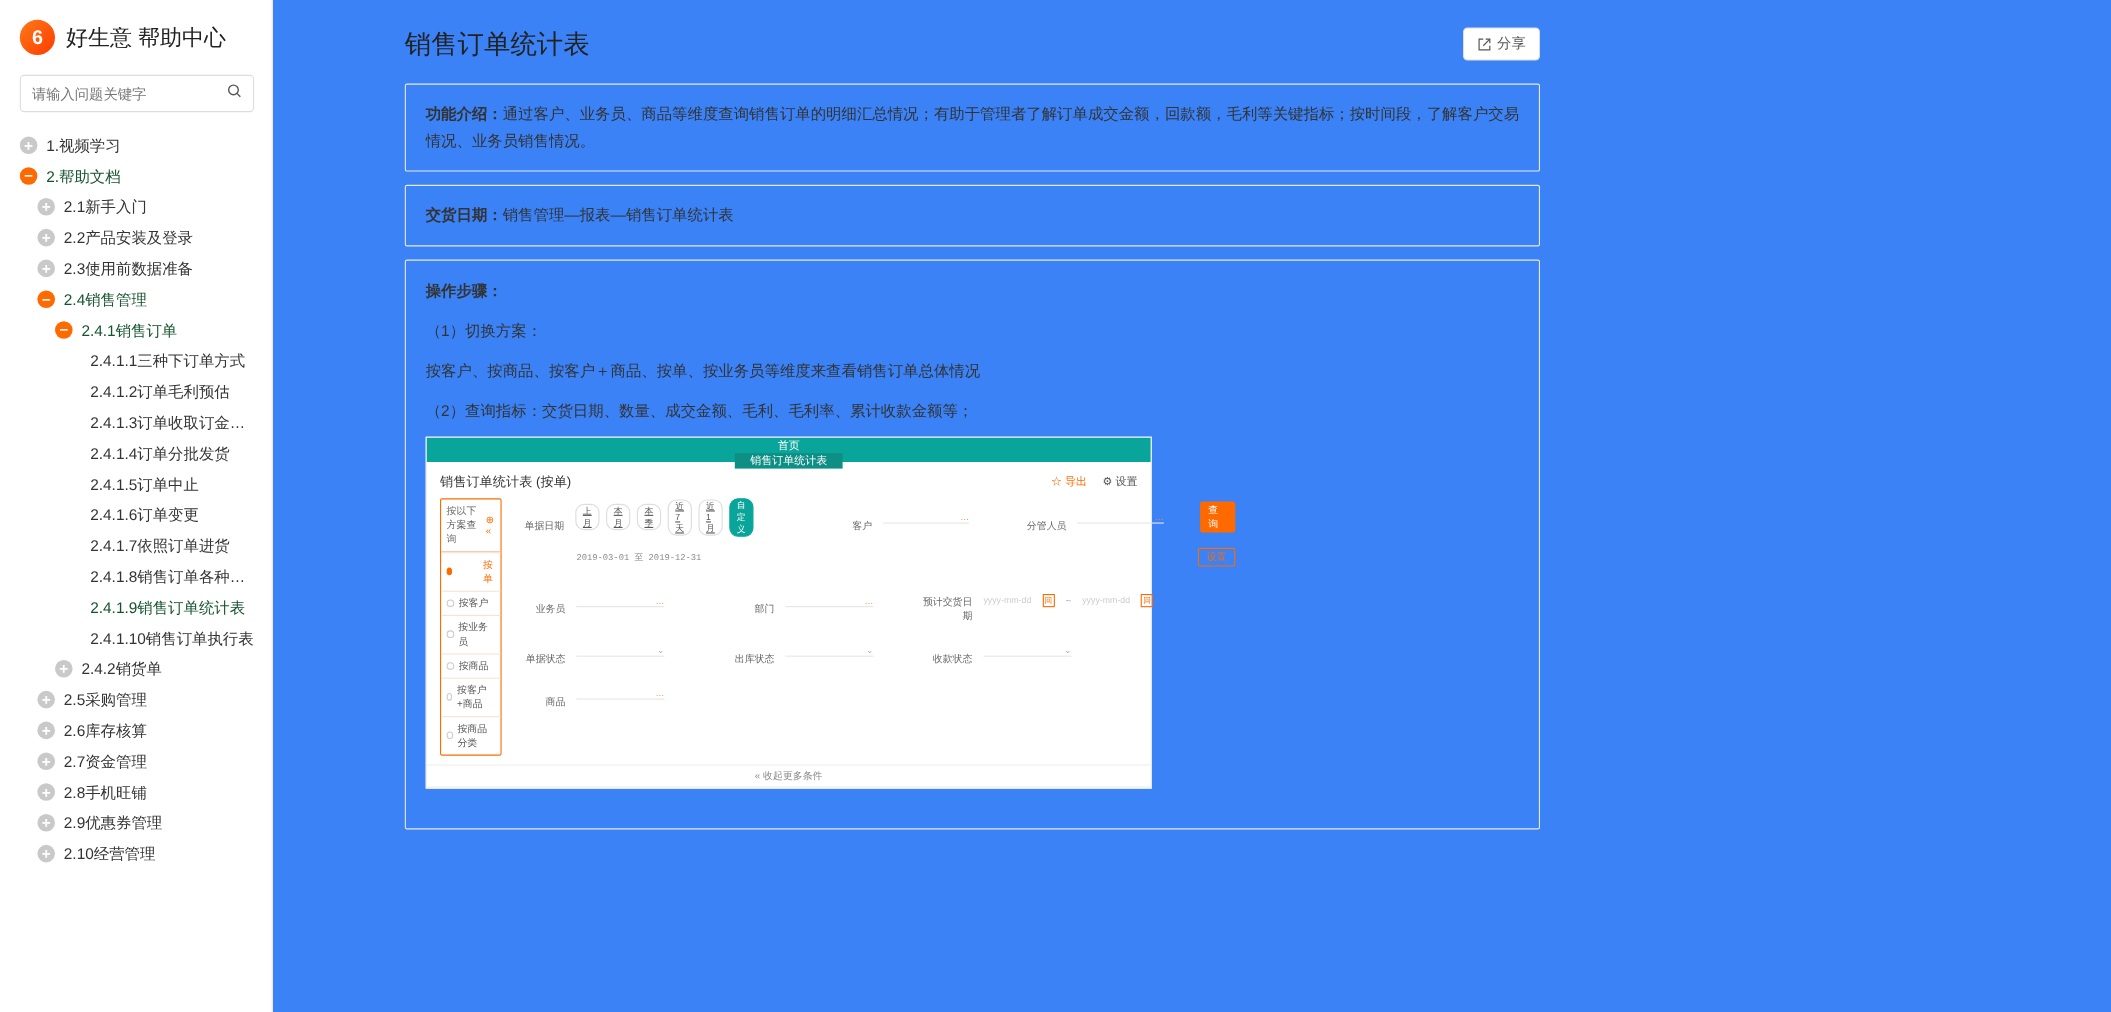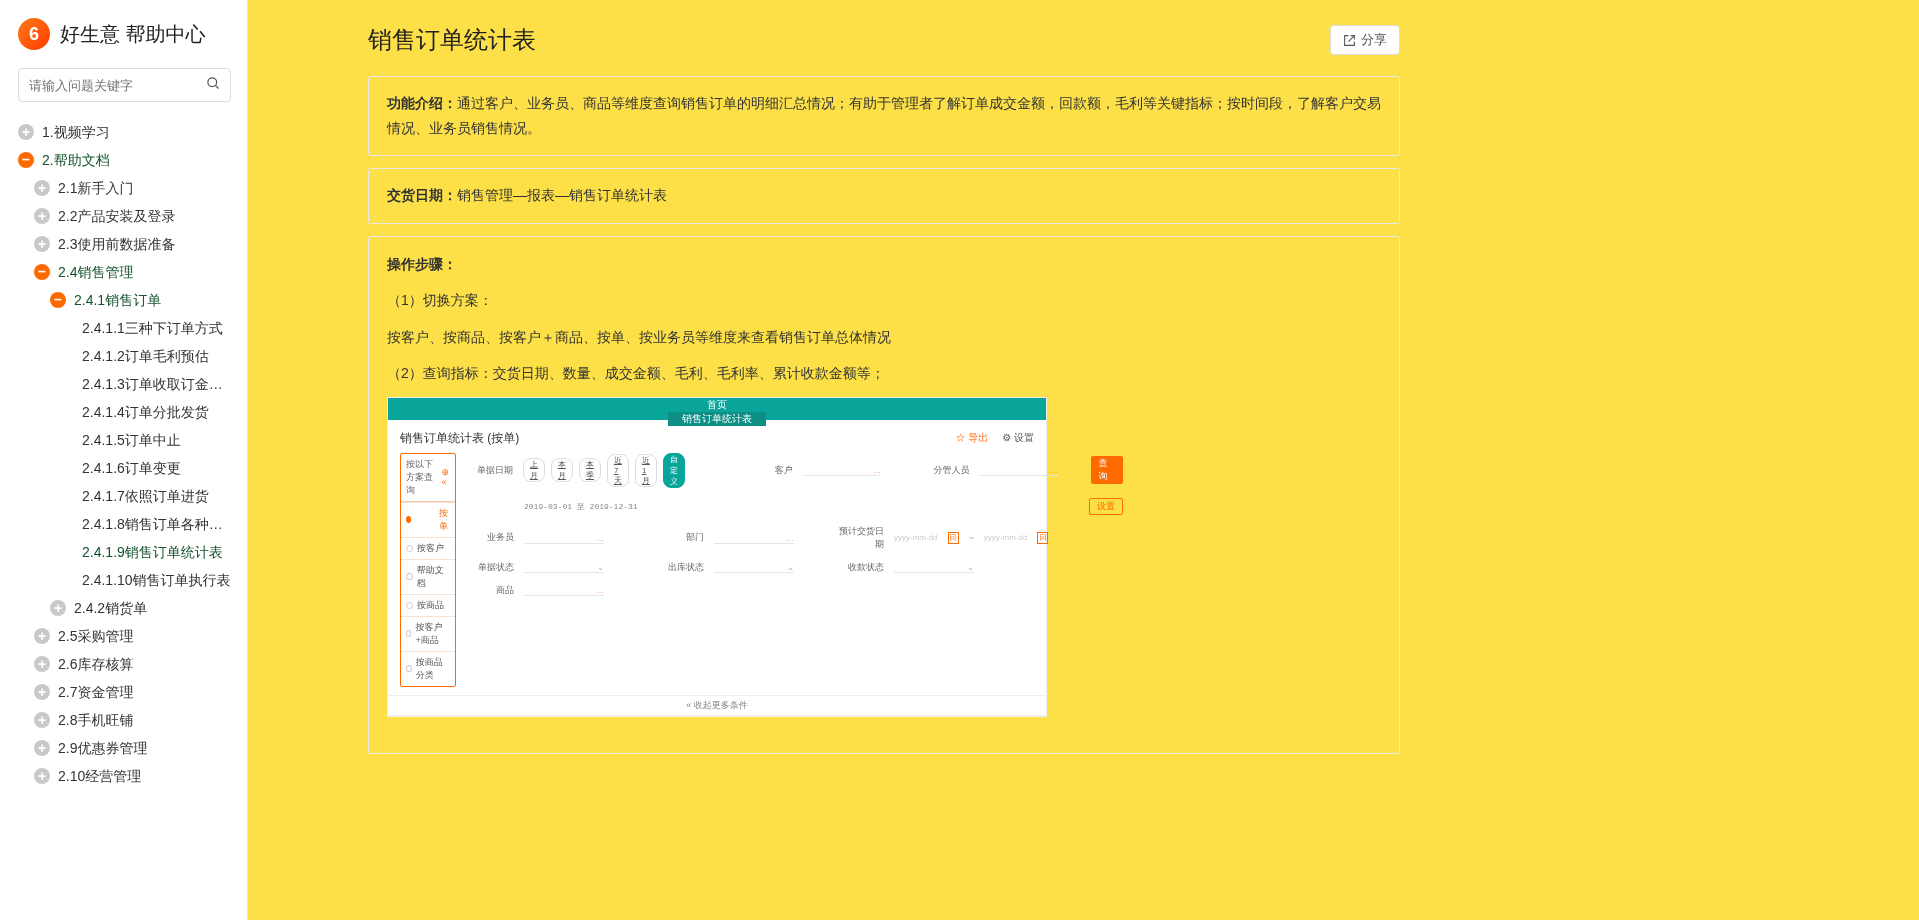--- a/index.html
+++ b/index.html
@@ -20,21 +20,21 @@
 .nav .lv1 { padding-left:0; display:flex; align-items:center; gap:8px; }
 .nav .lv2 { padding-left:16px; display:flex; align-items:center; gap:8px; }
 .nav .lv3 { padding-left:32px; display:flex; align-items:center; gap:8px; }
 .nav .lv4 { padding-left:64px; }
 .nav .active > .label, .nav .active { color:#14532d; }
 .nav-icon { width:16px; height:16px; border-radius:50%; display:inline-flex; align-items:center; justify-content:center; font-size:14px; line-height:1; flex-shrink:0; }
 .nav-icon.plus { background:#c9c9c9; color:#fff; }
 .nav-icon.plus::before { content:"+"; font-weight:bold; }
 .nav-icon.minus { background:#ff6a00; color:#fff; }
 .nav-icon.minus::before { content:"–"; font-weight:bold; position:relative; top:-1px; }
-.main { flex:1; overflow-y:auto; background:#fde047; }
+.main { flex:1; overflow-y:auto; background:#3b82f6; }
 .main-inner { max-width:1200px; margin:0; padding:24px 48px 40px 120px; }
 .title-row { display:flex; align-items:center; justify-content:space-between; margin-bottom:20px; }
 .page-title { font-size:24px; font-weight:500; color:#222; }
 .share-btn { border:1px solid #ddd; background:#fff; border-radius:4px; padding:5px 12px; font-size:13px; cursor:pointer; display:flex; align-items:center; gap:5px; color:#555; }
 .card { border:1px solid #e8e8e8; border-radius:2px; padding:14px 18px; margin-bottom:12px; font-size:14px; line-height:1.8; color:#333; }
 .card .lead { font-weight:600; }
 .steps { border:1px solid #e8e8e8; border-radius:2px; padding:14px 18px; }
 .steps p { margin-bottom:10px; line-height:1.9; }
 .steps .head { font-weight:600; margin-bottom:10px; }
 .shot { border:1px solid #eee; margin:8px 0 22px 0; width:660px; font-size:10px; color:#555; background:#fff; }
@@ -48,21 +48,21 @@
 .shot-body { display:flex; padding:0 12px 8px 12px; gap:8px; }
 .filter-plan { border:1px solid #ff6a00; border-radius:2px; width:86px; font-size:9px; }
 .filter-plan .hd { display:flex; align-items:center; justify-content:space-between; padding:4px 5px; color:#666; border-bottom:1px solid #f3c7ad; }
 .filter-plan .hd .arr { color:#ff6a00; }
 .filter-plan .row { padding:4px 5px; display:flex; align-items:center; gap:4px; color:#555; border-top:1px solid #f7e3d5; }
 .filter-plan .row.sel { color:#ff6a00;gap:28px; }
 .filter-plan .row .dot { width:7px; height:7px; border:1px solid #ccc; border-radius:50%; }
 .filter-plan .row.sel .dot { border-color:#ff6a00; background:#ff6a00; }
 .filters { flex:1; font-size:9px; }
 .frow { display:flex; align-items:center; gap:10px; margin-bottom:10px; }
-.frow .lbl { width:50px; text-align:right; color:#666; }
+.frow .lbl { width:50px; text-align:right; color:#666;margin-top:16px; }
 .frow .val { flex:1; display:flex; align-items:center; gap:6px; color:#999; }
 .date-pill { display:inline-block; border:1px solid #0aa59a; color:#fff; background:#0aa59a; border-radius:8px; padding:0 6px; font-size:8px; }
 .date-pill.off { background:#fff; color:#555; border-color:#ddd;text-decoration:underline; }
 .input-line { border-bottom:1px solid #e5e5e5; width:80px; height:12px; position:relative; }
 .input-line .drop { position:absolute; right:0; bottom:0; color:#ff8a3d; font-size:8px; }
 .btn-q { background:#ff6a00; color:#fff; border-radius:2px; padding:1px 7px; font-size:9px; }
 .btn-s { border:1px solid #ff6a00; color:#ff6a00; border-radius:2px; padding:1px 7px; font-size:9px; }
 .collapse-bar { text-align:center; color:#888; font-size:9px; padding:3px; border-top:1px solid #eee; border-bottom:1px solid #eee; }
 </style>
 </head>
@@ -205,21 +205,21 @@
                   <div class="row sel">
                     <span class="dot"></span>
                     <span>按单</span>
                   </div>
                   <div class="row">
                     <span class="dot"></span>
                     <span>按客户</span>
                   </div>
                   <div class="row">
                     <span class="dot"></span>
-                    <span>帮助文档</span>
+                    <span>按业务员</span>
                   </div>
                   <div class="row">
                     <span class="dot"></span>
                     <span>按商品</span>
                   </div>
                   <div class="row">
                     <span class="dot"></span>
                     <span>按客户+商品</span>
                   </div>
                   <div class="row">

